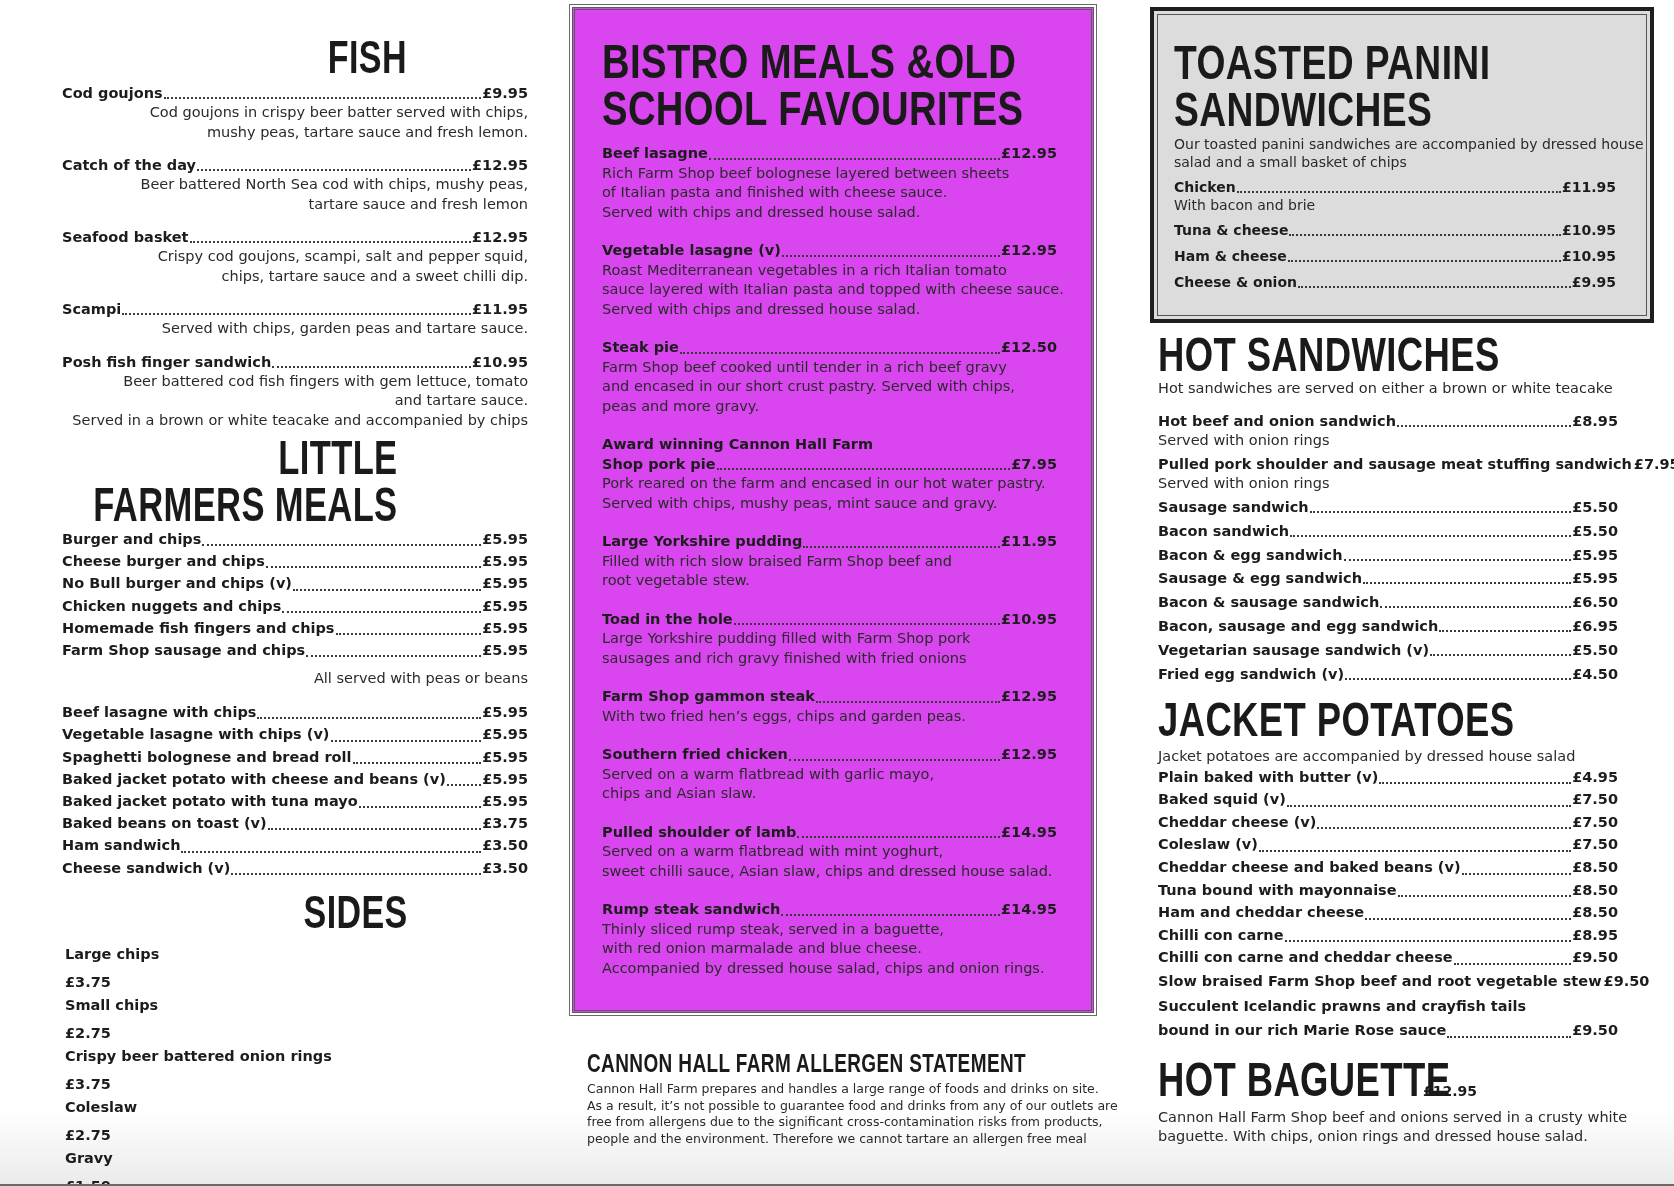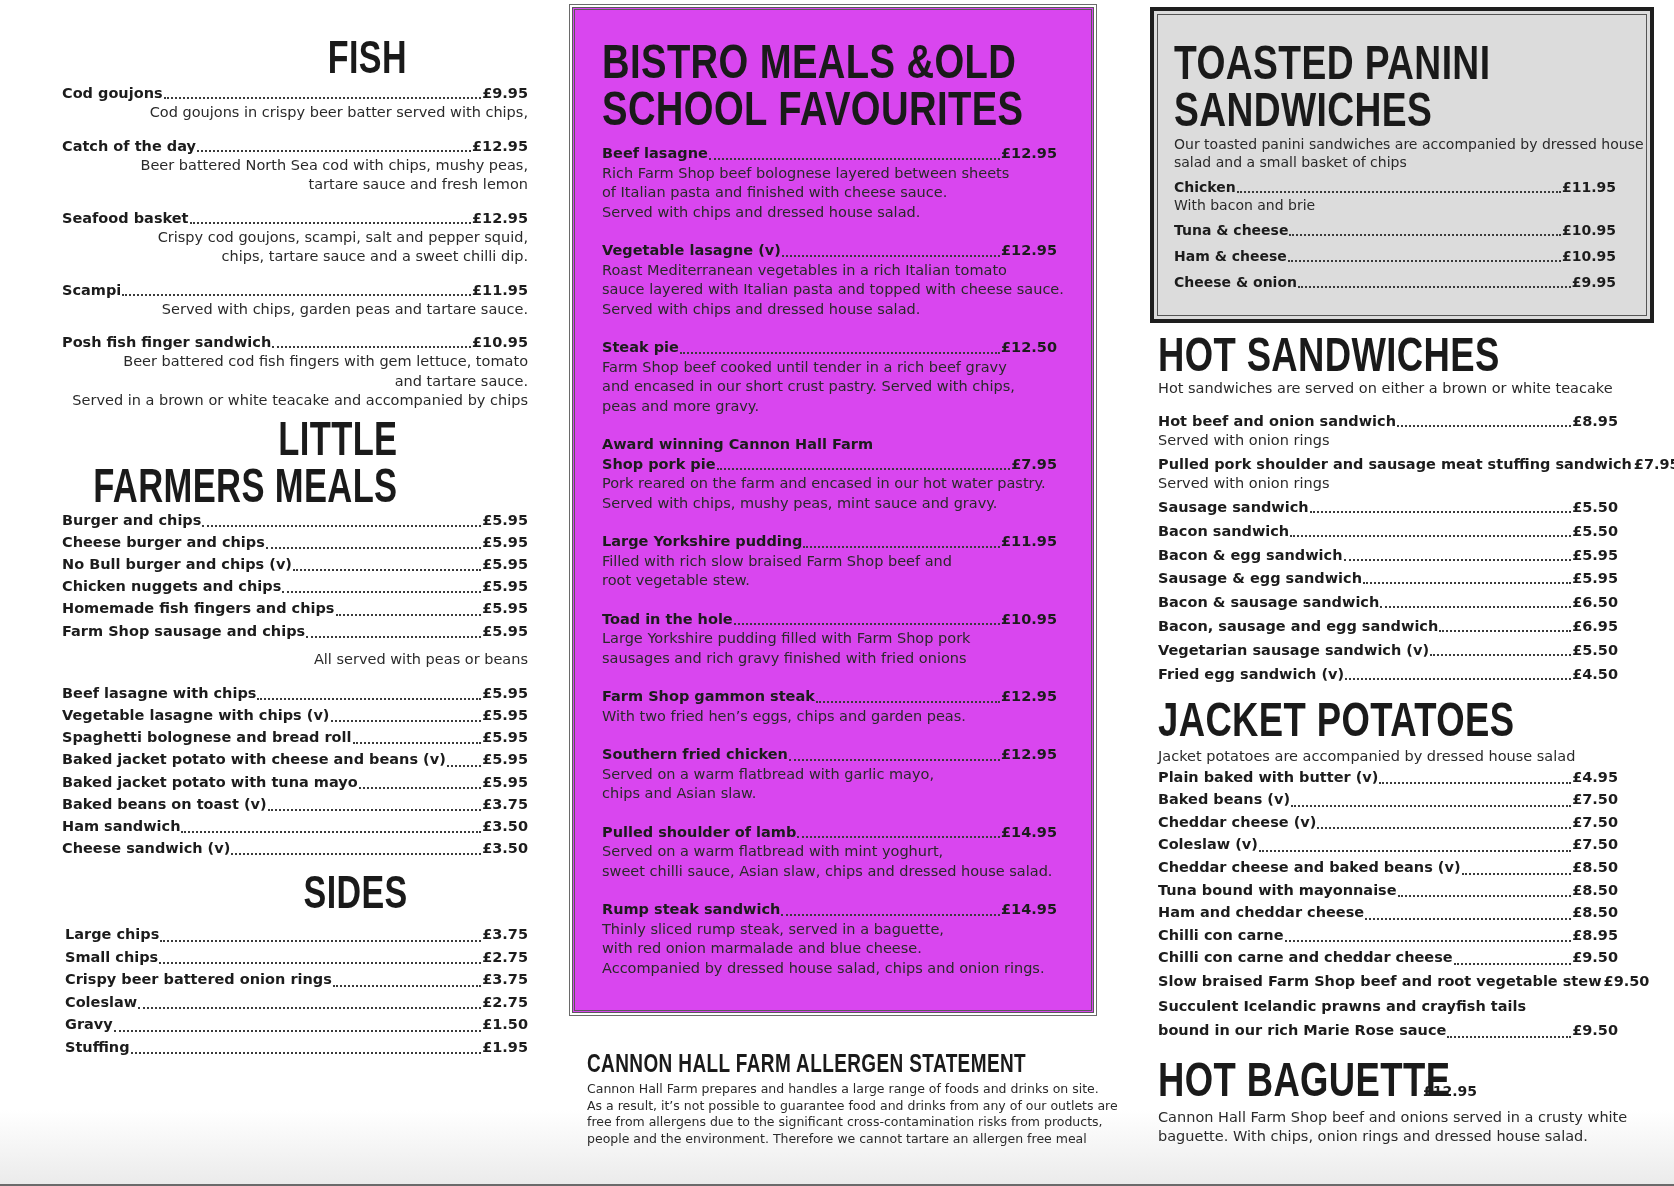--- a/index.html
+++ b/index.html
@@ -57,21 +57,21 @@
   
   .fish-title { font-size: 46px; transform: scaleX(0.74); height: 48px; }
   .fish-block { margin-bottom: 14px; }
   .fish-block .item { line-height: 19px; }
 
   .little-title { font-size: 48px; transform: scaleX(0.72); height: 94px; margin-top: 4px; line-height: 0.98; }
   .compact .item { line-height: 22.2px; }
   .little-note { margin: 8px 0 13px; }
 
   .sides-title { font-size: 46px; transform: scaleX(0.74); height: 52px; margin-top: 12px; margin-left: 3px; }
-  .sides .item { line-height: 22.5px; padding-left: 3px; }
+  .sides .item { line-height: 22.5px; padding-left: 3px; flex-direction: column; }
 
   
   .bistro-inner { position: absolute; left: 27px; top: 28px; width: 455px; }
   .bistro-title { font-size: 49px; transform: scaleX(0.78); height: 106px; line-height: 0.96; }
   .bistro-block { margin-bottom: 19px; }
   .bistro-block .item { line-height: 19.5px; }
 
   .allergen { position: absolute; left: 587px; top: 1052px; width: 500px; }
   .allergen-title { font-size: 25px; transform: scaleX(0.76); height: 29px; }
   .allergen-text { font-size: 12.5px; line-height: 16.6px; color: #2a2a2a; white-space: nowrap; }
@@ -105,20 +105,21 @@
 <div class="col col-left">
   <div class="display fish-title">FISH</div>
   <div>
     <div class="fish-block">
       <div class="item">
           <span class="name">Cod goujons</span>
           <span class="dots"></span>
           <span class="price">£9.95</span>
         </div>
       <div class="desc">Cod goujons in crispy beer batter served with chips,</div>
+      <div class="desc">mushy peas, tartare sauce and fresh lemon.</div>
     </div>
     <div class="fish-block">
       <div class="item">
           <span class="name">Catch of the day</span>
           <span class="dots"></span>
           <span class="price">£12.95</span>
         </div>
       <div class="desc">Beer battered North Sea cod with chips, mushy peas,</div>
       <div class="desc">tartare sauce and fresh lemon</div>
     </div>
@@ -480,21 +481,21 @@
 
   <div class="jacket">
     <div class="display jacket-title">JACKET POTATOES</div>
     <div class="note">Jacket potatoes are accompanied by dressed house salad</div>
     <div class="item">
         <span class="name">Plain baked with butter (v)</span>
         <span class="dots"></span>
         <span class="price">£4.95</span>
       </div>
     <div class="item">
-        <span class="name">Baked beans (v)</span>
+        <span class="name">Baked squid (v)</span>
         <span class="dots"></span>
         <span class="price">£7.50</span>
       </div>
     <div class="item">
         <span class="name">Cheddar cheese (v)</span>
         <span class="dots"></span>
         <span class="price">£7.50</span>
       </div>
     <div class="item">
         <span class="name">Coleslaw (v)</span>

